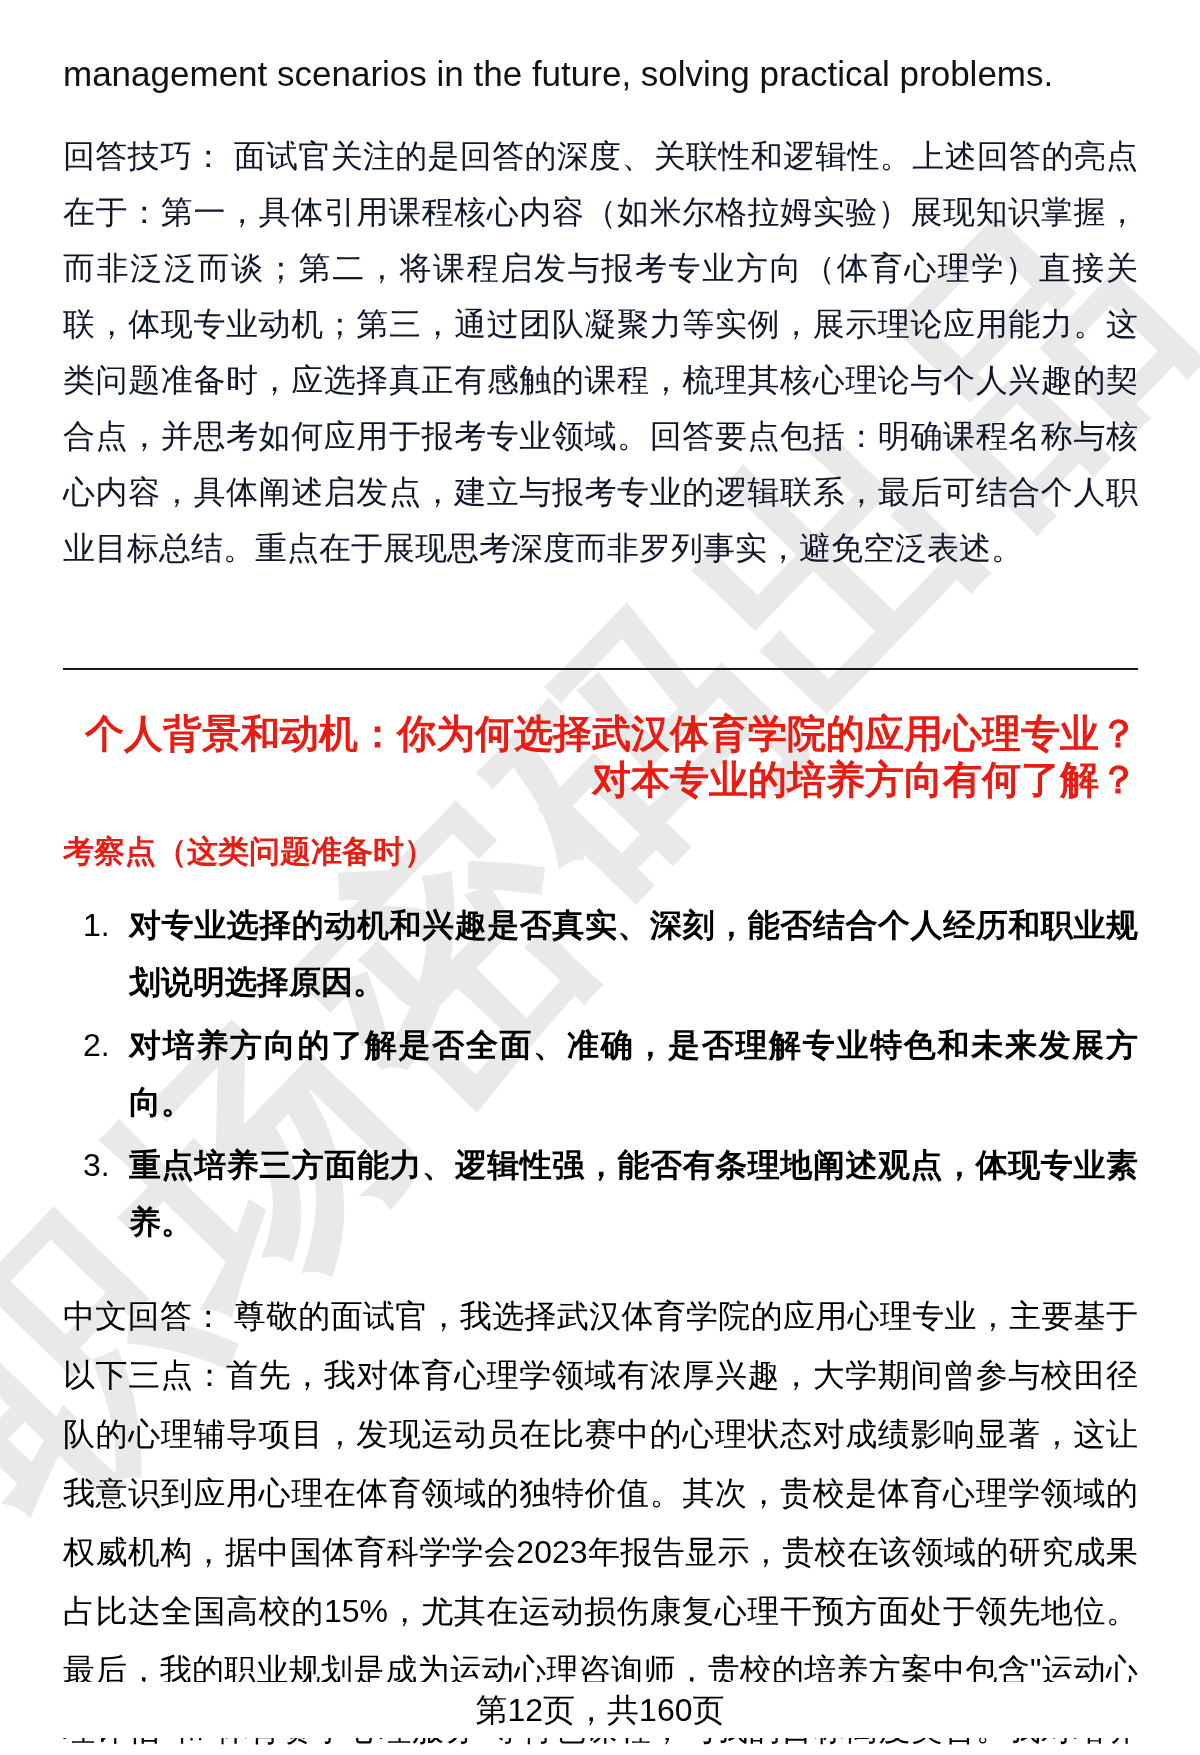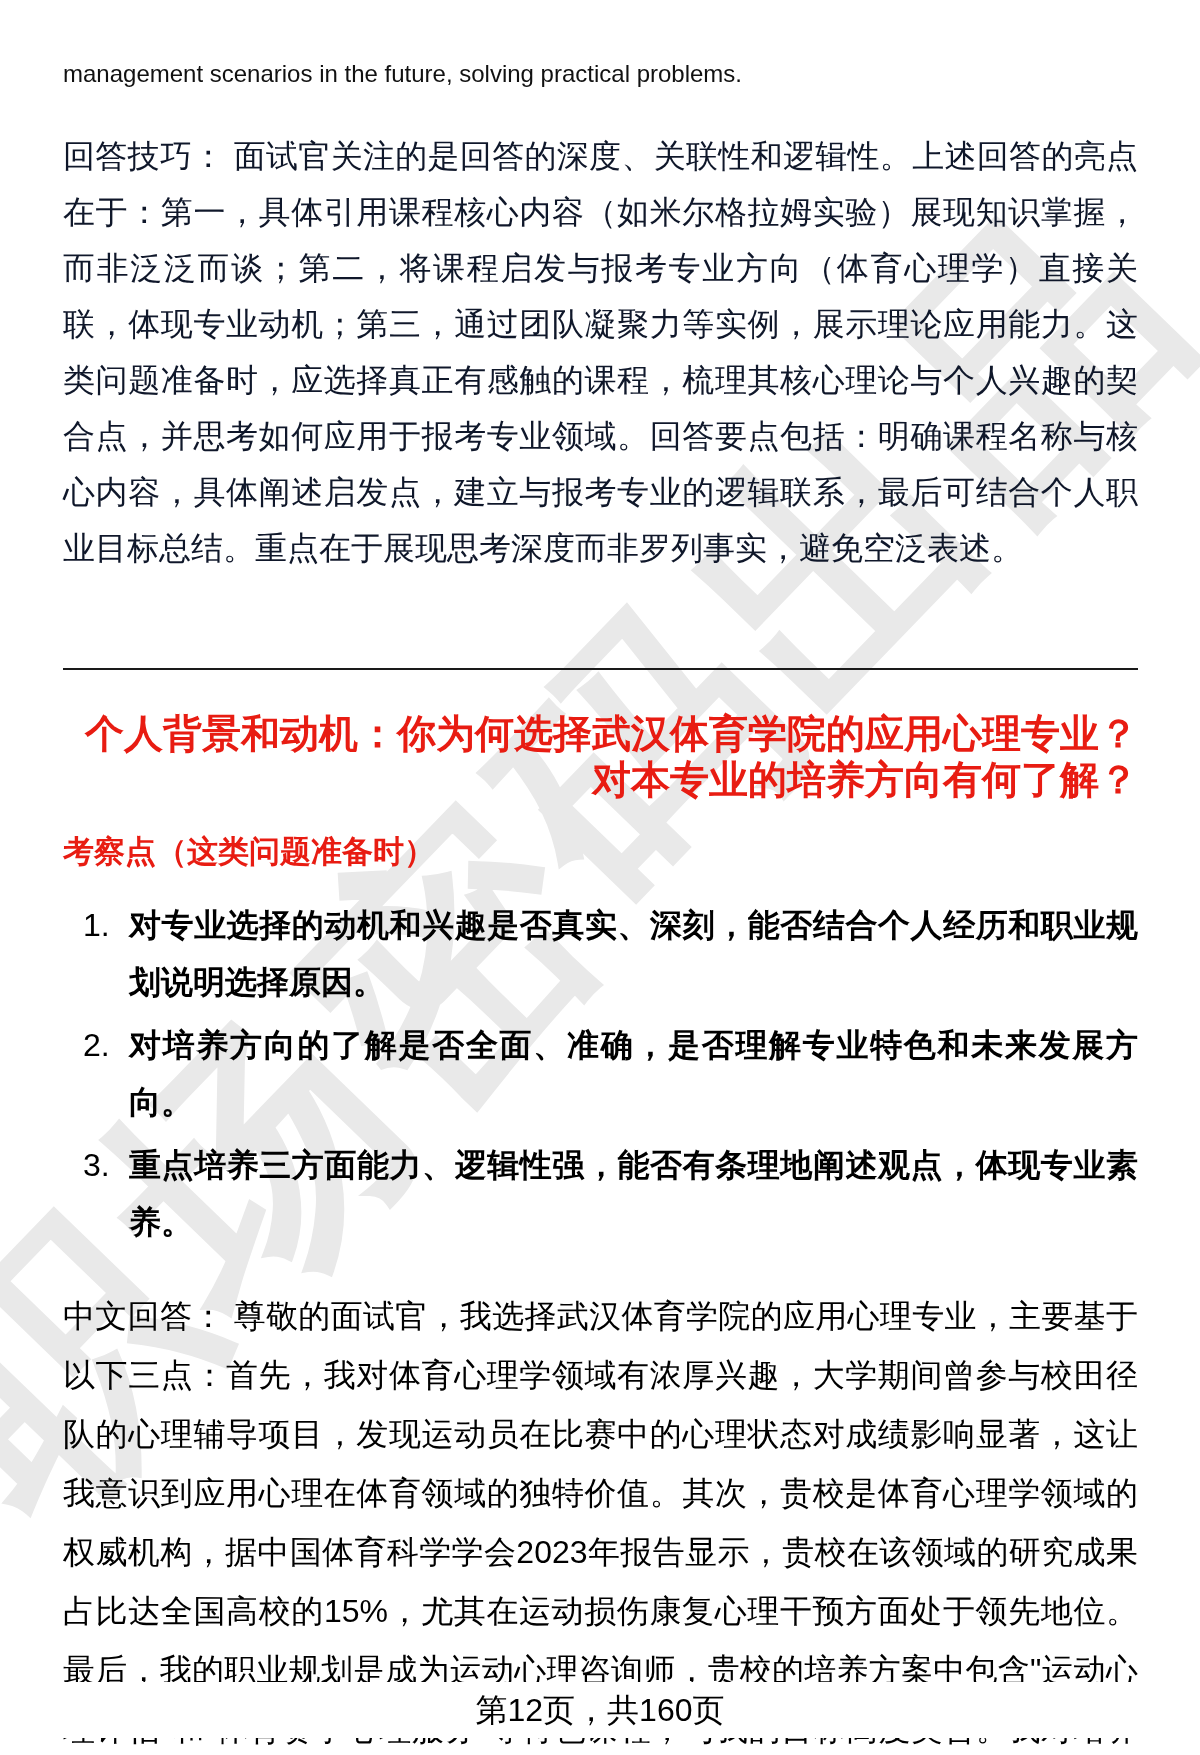--- a/index.html
+++ b/index.html
@@ -26,21 +26,21 @@
     z-index: 0;
     user-select: none;
     pointer-events: none;
   }
   .content {
     position: relative;
     z-index: 1;
     padding: 46px 62px 0 63px;
   }
   .p-en {
-    font-size: 24px;
+    font-size: 35px;
     line-height: 56px;
     margin: 0;
     color: #111111;
   }
   .p-body {
     font-size: 32px;
     line-height: 56px;
     margin: 26px 0 0 0;
     text-align: justify;
     color: #0f172a;

